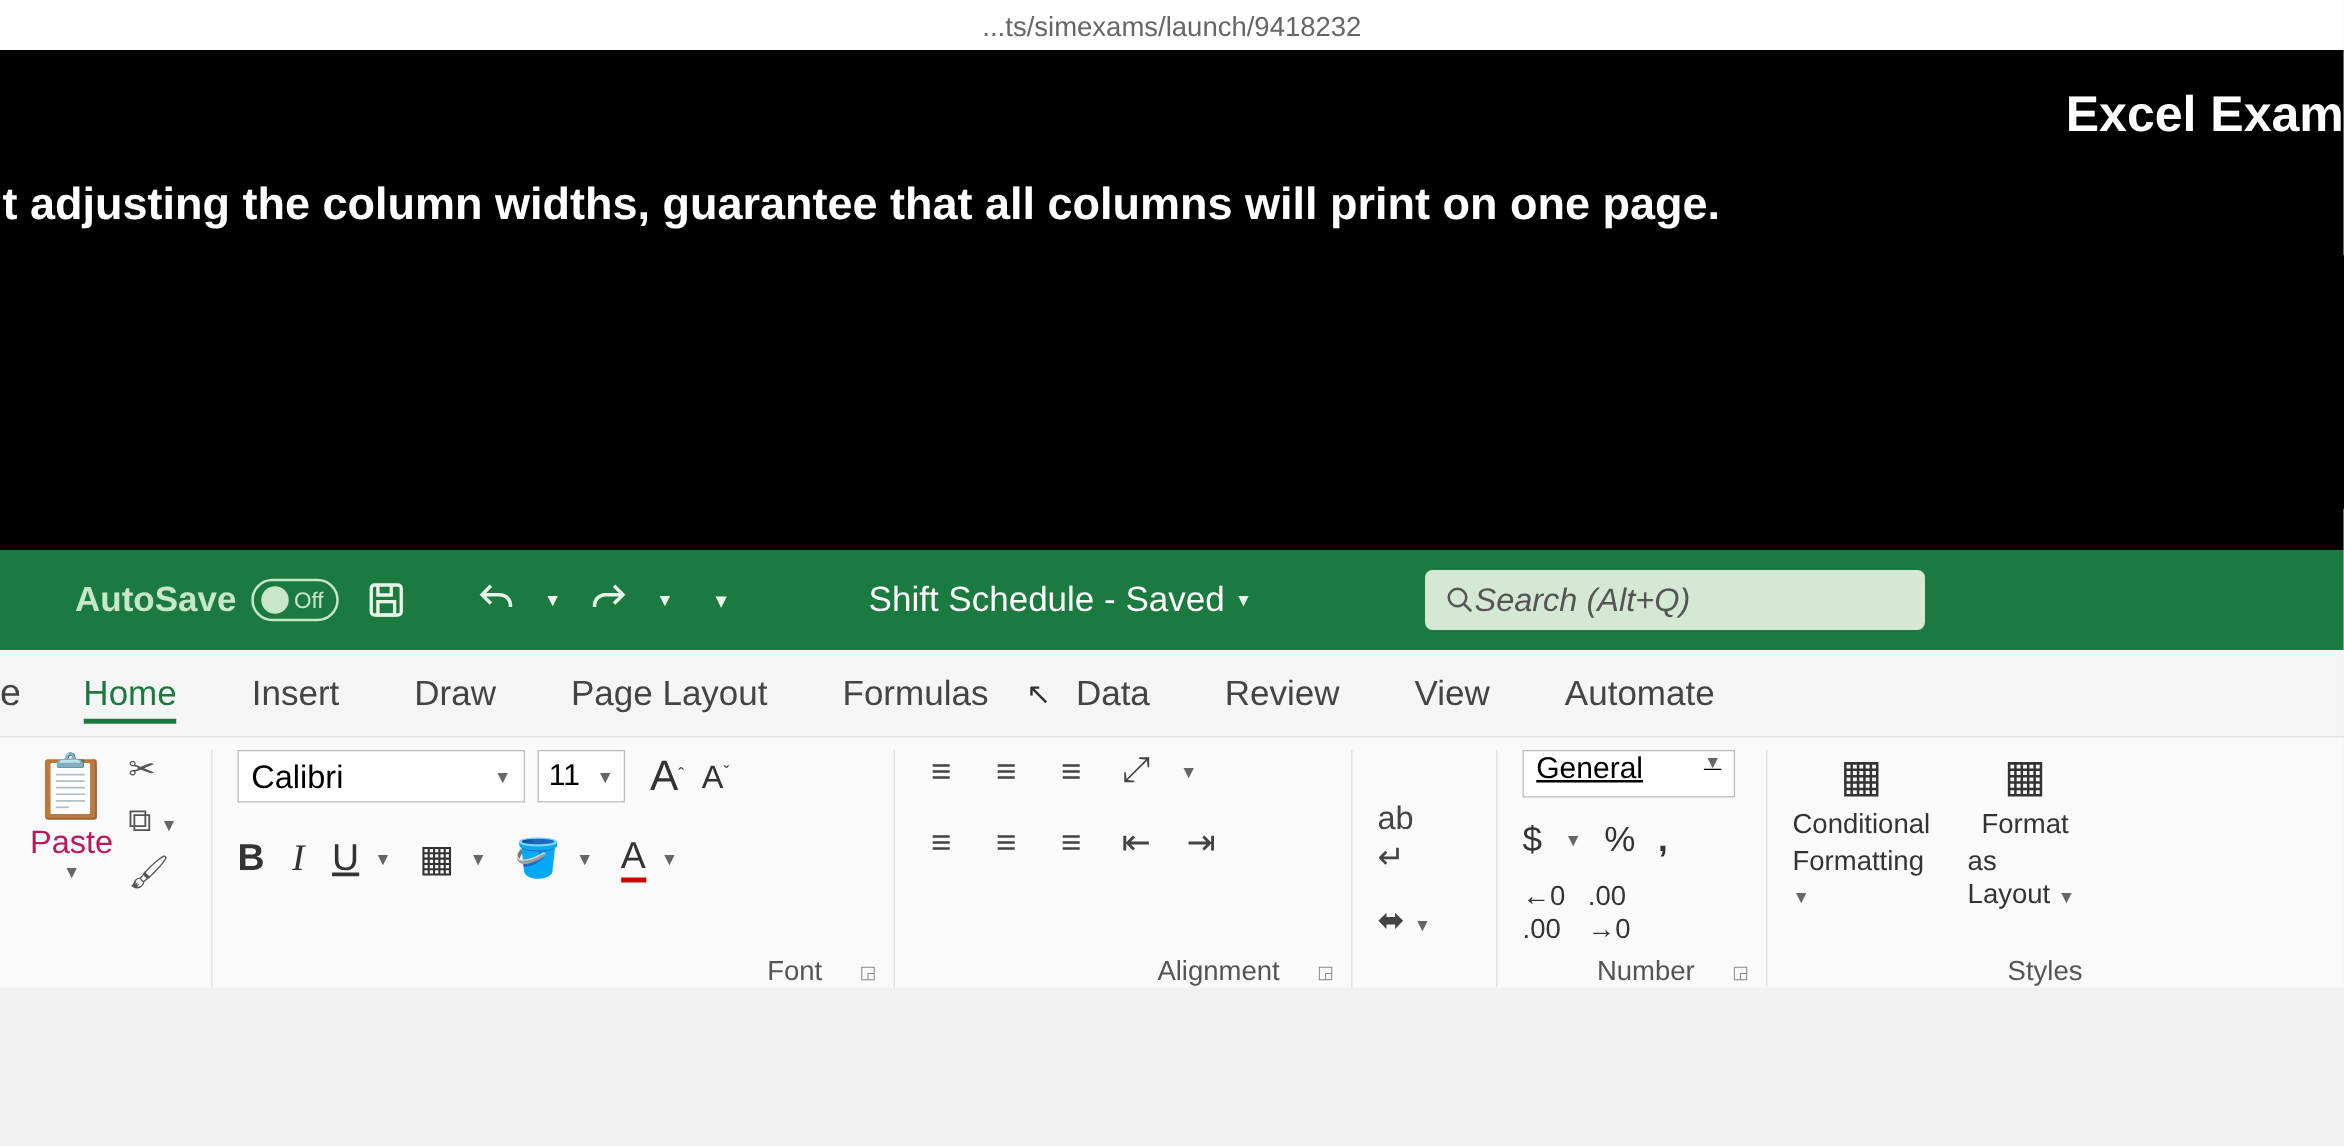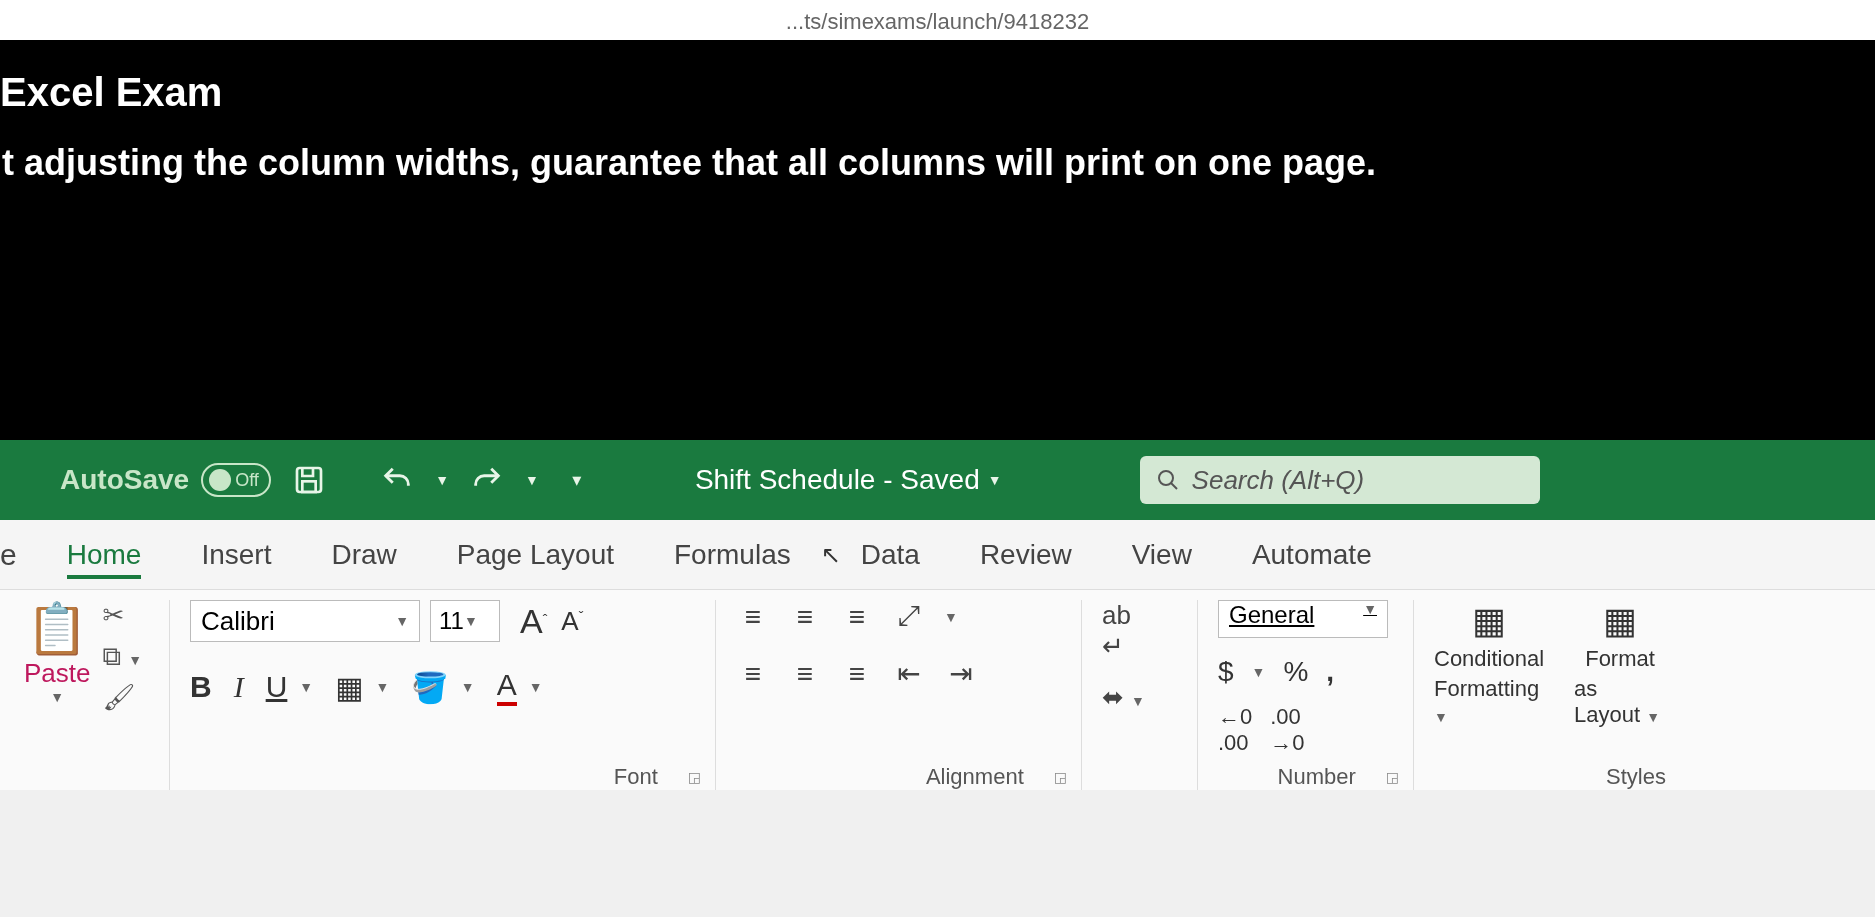--- a/index.html
+++ b/index.html
@@ -6,40 +6,40 @@
   body { background: #f0f0f0; width: 1875px; height: 917px; overflow: hidden; }
 
   .url-bar {
     height: 40px; background: #fff; display: flex; align-items: center; justify-content: center;
     color: #666; font-size: 22px; padding-top: 4px;
   }
 
   .exam-header {
     background: #000; color: #fff; height: 400px; padding: 30px 0 0 0;
   }
-  .exam-title { text-align: left; font-size: 40px; font-weight: 600; margin-bottom: 27px; }
+  .exam-title { text-align: right; font-size: 40px; font-weight: 600; margin-bottom: 27px; }
   .exam-instruction { font-size: 36px; font-weight: 600; padding-left: 0; margin-left: -20px; }
 
   .excel-titlebar {
     background: #1a7a3f; height: 80px; display: flex; align-items: center; padding: 0 20px; gap: 18px;
     color: #e8f5e8;
   }
   .autosave-group { display: flex; align-items: center; gap: 12px; margin-left: 40px; }
   .autosave-label { font-size: 28px; color: #c8e6c8; font-weight: bold; }
   .autosave-toggle {
     width: 70px; height: 34px; border-radius: 17px; border: 2px solid #c8e6c8;
     display: flex; align-items: center; padding: 0 6px; gap: 4px; color: #c8e6c8; font-size: 18px;
   }
   .toggle-knob { width: 22px; height: 22px; border-radius: 50%; background: #c8e6c8; }
   .qat-btn { width: 40px; height: 40px; display: flex; align-items: center; justify-content: center; color: #e8f5e8; font-size: 28px; cursor: pointer; }
   .qat-btn svg { stroke: #e8f5e8; fill: none; stroke-width: 2; }
   .doc-title { font-size: 28px; color: #fff; margin-left: 80px; display: flex; align-items: center; gap: 8px; }
   .search-box {
     margin-left: 120px; background: #d4e8d4; border-radius: 6px; height: 48px; width: 400px;
-    display: flex; align-items: center; padding: 0 16px; gap: 12px; color: #555; font-size: 26px; font-style: italic;
+    display: flex; align-items: center; padding: 0 16px; color: #555; font-size: 26px; font-style: italic;
   }
   .search-box svg { stroke: #555; fill: none; stroke-width: 2; }
 
   .ribbon-tabs {
     background: #f5f5f5; height: 70px; display: flex; align-items: center; padding-left: 0; gap: 0;
     border-bottom: 1px solid #ddd;
   }
   .tab { font-size: 28px; color: #444; padding: 0 30px; cursor: pointer; position: relative; }
   .tab.active { color: #1a7a3f; }
   .tab.active::after {
@@ -69,39 +69,39 @@
 
   
   .font-group { width: 540px; }
   .font-row1 { display: flex; align-items: center; gap: 10px; }
   .font-name-box {
     width: 230px; height: 42px; border: 1px solid #bbb; background: #fff; display: flex; align-items: center;
     padding: 0 10px; font-size: 26px; justify-content: space-between;
   }
   .font-size-box {
     width: 70px; height: 42px; border: 1px solid #bbb; background: #fff; display: flex; align-items: center;
-    padding: 4px 8px; font-size: 24px; justify-content: flex-start;
+    padding: 4px 8px; font-size: 24px; justify-content: space-between;
   }
   .font-aa { font-size: 30px; color: #333; display: flex; gap: 14px; align-items: center; margin-left: 10px; }
   .font-aa .big { font-size: 34px; }
   .font-aa .small { font-size: 26px; }
   .font-row2 { display: flex; align-items: center; gap: 22px; font-size: 30px; color: #333; margin-top: 18px; }
   .bold { font-weight: bold; }
   .italic { font-style: italic; font-family: serif; }
   .underline { text-decoration: underline; }
   .dd { font-size: 14px; color: #666; margin-left: -10px; }
   .border-icon, .fill-icon, .fontcolor-icon { display: inline-flex; align-items: center; }
 
   
   .align-group { width: 360px; }
   .align-row { display: flex; gap: 18px; align-items: center; font-size: 28px; color: #444; }
   .align-row .btn { width: 34px; display: flex; justify-content: center; }
 
   
-  .wrap-group { width: 110px; }
+  .wrap-group { width: 110px; justify-content: center; }
   .wrap-row { display: flex; flex-direction: column; gap: 20px; font-size: 26px; color: #444; }
 
   
   .number-group { width: 210px; }
   .number-format-box {
     width: 170px; height: 38px; border: 1px solid #bbb; background: #fff; display: flex; align-items: flex-start;
     padding: 0 10px; font-size: 24px; justify-content: space-between; text-decoration: underline;
   }
   .number-row2 { display: flex; gap: 18px; align-items: center; font-size: 28px; color: #333; margin-top: 10px; }
   .number-row3 { display: flex; gap: 18px; font-size: 22px; color: #333; margin-top: 8px; }

